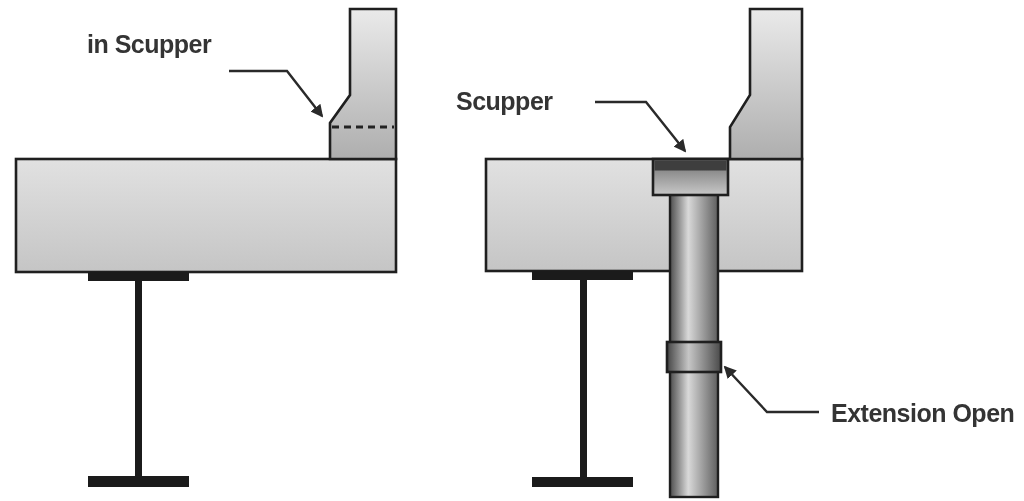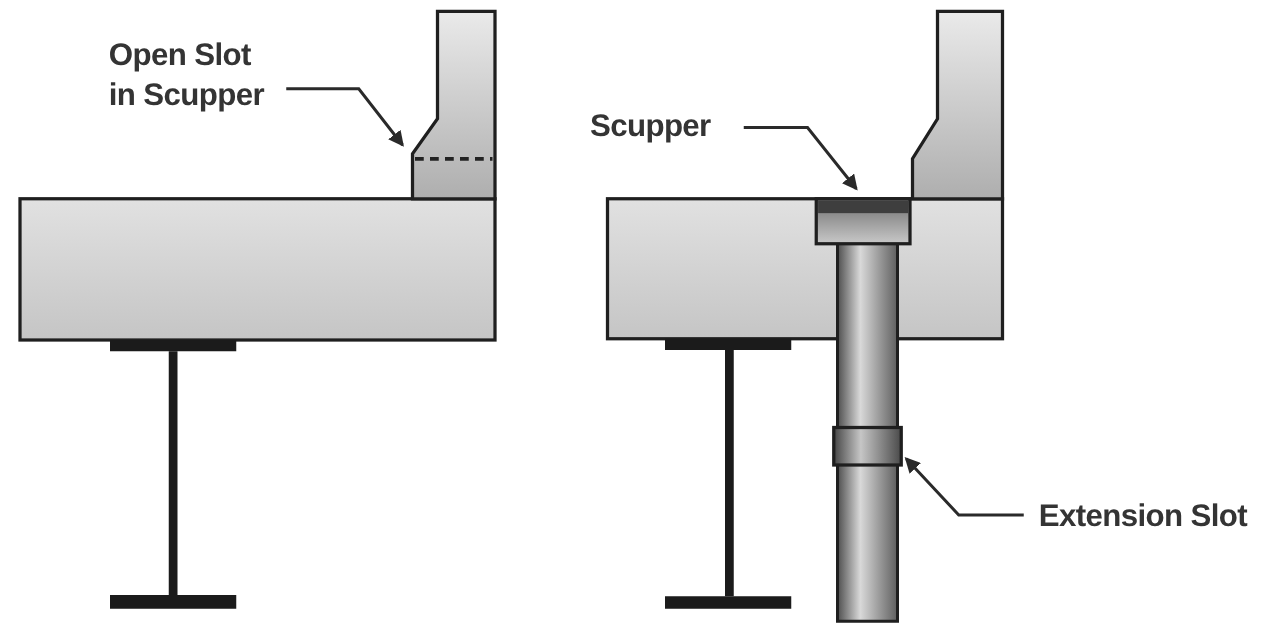--- a/index.html
+++ b/index.html
@@ -14,21 +14,21 @@
   .callout-label{
     position:absolute;
     color:#343434;
     font-weight:700;
     font-size:25px;
     line-height:32px;
     letter-spacing:-0.5px;
     white-space:nowrap;
   }
   .label-open-slot{left:87px;top:28px;}
-  .label-scupper{left:472px;top:85px;text-align:right;}
+  .label-scupper{left:456px;top:85px;text-align:right;}
   .label-extension-pipe{left:831px;top:397px;}
 </style>
 </head>
 <body>
 
 <div class="canvas">
 
   <svg width="1024" height="501" viewBox="0 0 1024 501">
     <defs>
       <linearGradient id="deckGrad" x1="0" y1="0" x2="0" y2="1">
@@ -95,20 +95,19 @@
         <rect x="532" y="477" width="101" height="10"></rect>
       </g>
 
       <polyline points="595,102 646,102 685,151" fill="none" stroke="#2a2a2a" stroke-width="2.4" marker-end="url(#arrowHead)"></polyline>
 
       <polyline points="819,412 767,412 725,367" fill="none" stroke="#2a2a2a" stroke-width="2.4" marker-end="url(#arrowHead)"></polyline>
     </g>
   </svg>
 
   <div class="callout-label label-open-slot">
-    <div>Open Slot</div>
     <div>in Scupper</div>
   </div>
 
   <div class="callout-label label-scupper">Scupper</div>
 
-  <div class="callout-label label-extension-pipe">Extension Slot</div>
+  <div class="callout-label label-extension-pipe">Extension Open</div>
 </div>
 
 </body></html>

